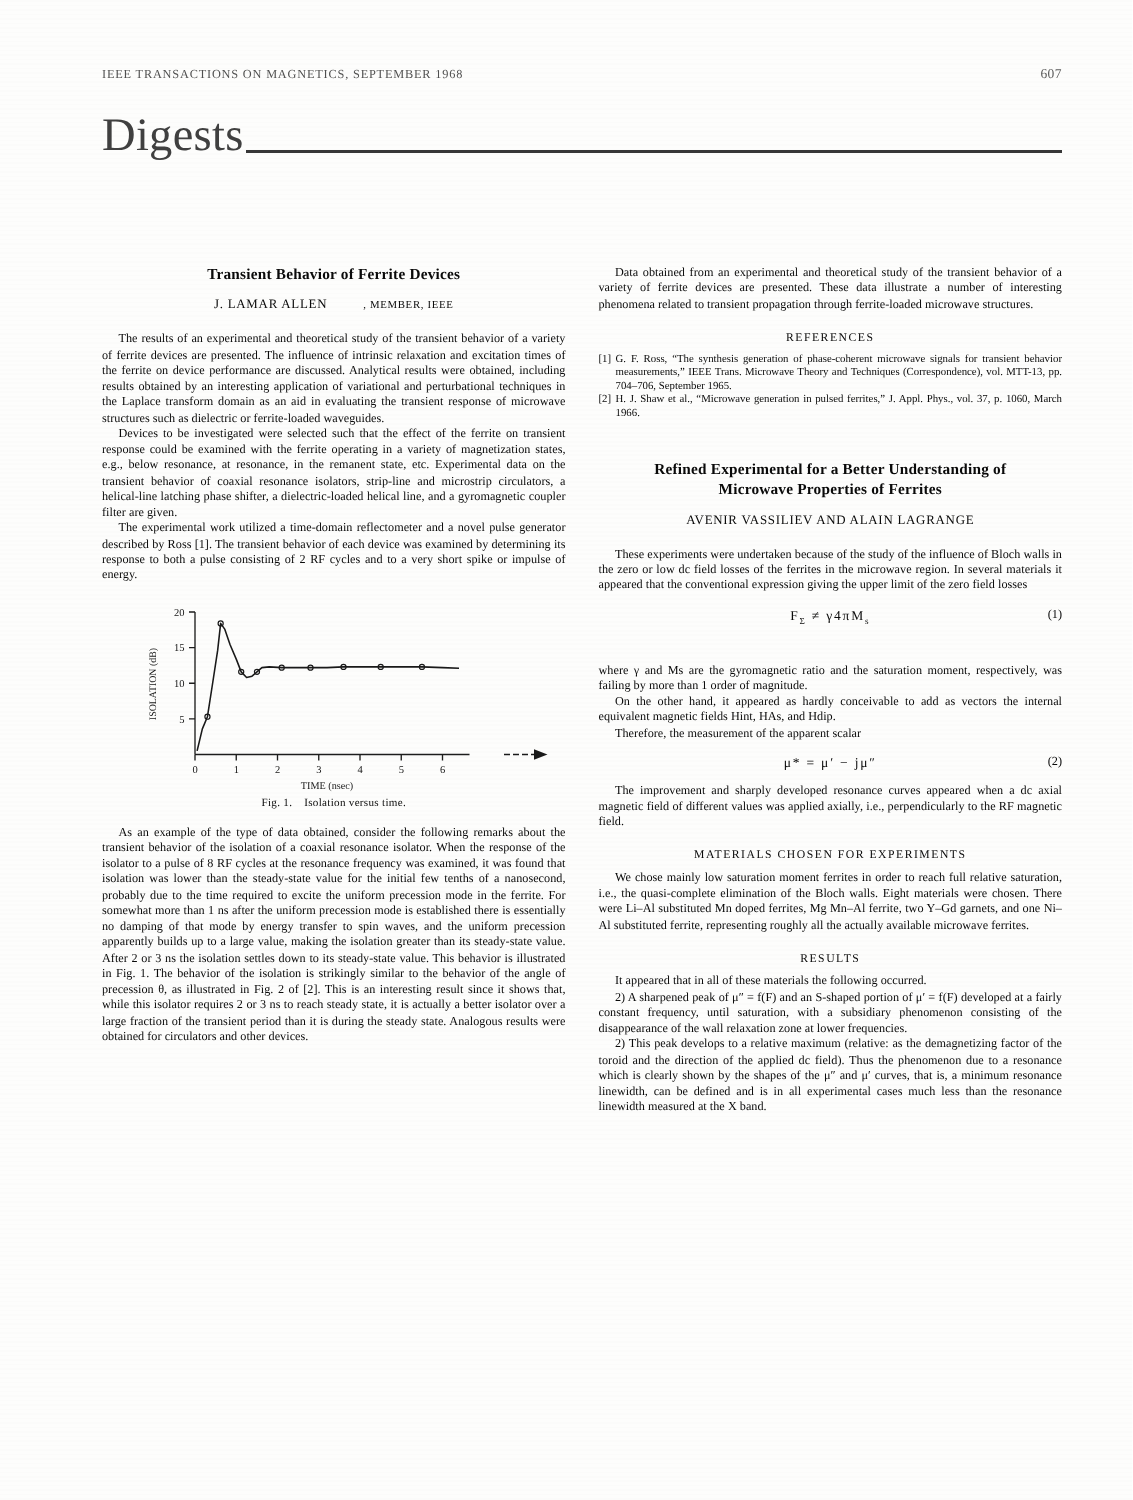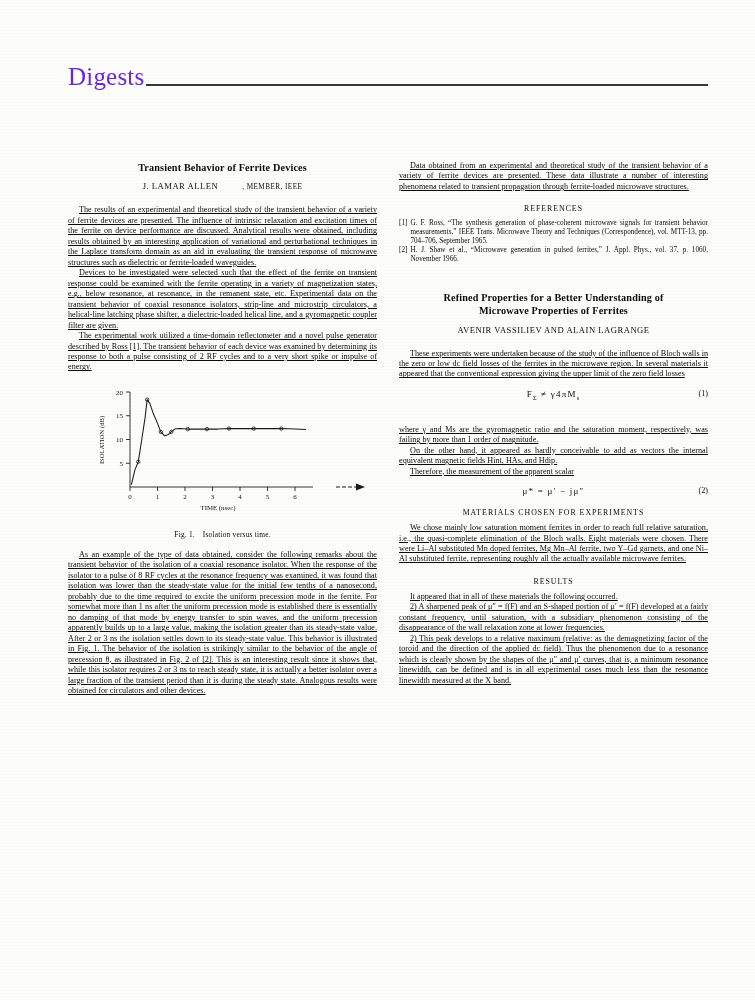--- a/index.html
+++ b/index.html
@@ -60,23 +60,23 @@
 
   
   .masthead {
     margin-top: 20px;
     display: flex;
     align-items: flex-end;
     gap: 0;
   }
   .masthead-word {
     font-family: "Liberation Serif", serif;
-    font-size: 25px;
+    font-size: 31px;
     line-height: 1;
-    color: #6d28d9;
+    color: #404040;
     letter-spacing: .2px;
     white-space: nowrap;
     filter: blur(.15px);
   }
   .masthead-rule {
     flex: 1;
     height: 2px;
     background: #141414;
     margin-bottom: 3px;
     margin-left: 2px;
@@ -121,21 +121,20 @@
 
   p.body {
     margin: 0;
     font-size: 8.15px;
     line-height: 1.285;
     text-align: justify;
     text-indent: 11px;
     hyphens: auto;
     filter: blur(.2px);
     letter-spacing: .02px;
-    text-decoration: underline;
   }
   p.body + p.body { margin-top: 0; }
   p.noindent { text-indent: 0; margin-top: 24px; }
 
   .sec-head {
     text-align: center;
     font-size: 7.8px;
     letter-spacing: 1px;
     font-variant: small-caps;
     text-transform: uppercase;
@@ -184,35 +183,39 @@
     margin: 13px 0 11px 0;
   }
   .figure-canvas {
     position: relative;
     width: 309px;
     height: 128px;
   }
   .fig-caption {
     text-align: center;
     font-size: 7.4px;
-    margin-top: 16px;
+    margin-top: 0;
     letter-spacing: .2px;
     filter: blur(.2px);
   }
   .fig-caption .cap-num { margin-right: 8px; }
 
   .colbody { min-height: 1px; }
   .spacer-lg { height: 26px; }
 </style>
 </head>
 <body>
 
 <div class="page">
   <div class="content">
 
+    <div class="runhead">
+      <span>IEEE TRANSACTIONS ON MAGNETICS, SEPTEMBER 1968</span>
+      <span class="folio">607</span>
+    </div>
 
     <div class="masthead">
       <span class="masthead-word">Digests</span>
       <span class="masthead-rule"></span>
     </div>
 
     <div class="columns">
 
       <div class="col" style="height:895px;">
         <div class="colbody">
@@ -309,48 +312,49 @@
           <p class="body">Data obtained from an experimental and theoretical study of the transient behavior of a variety of ferrite devices are presented. These data illustrate a number of interesting phenomena related to transient propagation through ferrite-loaded microwave structures.</p>
 
           <div class="sec-head">REFERENCES</div>
           <div class="refs">
             <div class="ref-item">
               <span class="ref-num">[1]</span>
               <span class="ref-text">G. F. Ross, “The synthesis generation of phase-coherent microwave signals for transient behavior measurements,” IEEE Trans. Microwave Theory and Techniques (Correspondence), vol. MTT-13, pp. 704–706, September 1965.</span>
             </div>
             <div class="ref-item">
               <span class="ref-num">[2]</span>
-              <span class="ref-text">H. J. Shaw et al., “Microwave generation in pulsed ferrites,” J. Appl. Phys., vol. 37, p. 1060, November 1966.</span>
+              <span class="ref-text">H. J. Shaw et al., “Microwave generation in pulsed ferrites,” J. Appl. Phys., vol. 37, p. 1060, March 1966.</span>
             </div>
           </div>
 
           <div class="spacer-lg"></div>
 
           <h2 class="art-title">
-            <span>Refined Properties for a Better Understanding of</span><br>
+            <span>Refined Experimental for a Better Understanding of</span><br>
             <span>Microwave Properties of Ferrites</span>
           </h2>
           <div class="art-authors">AVENIR VASSILIEV AND ALAIN LAGRANGE</div>
 
           <p class="body">These experiments were undertaken because of the study of the influence of Bloch walls in the zero or low dc field losses of the ferrites in the microwave region. In several materials it appeared that the conventional expression giving the upper limit of the zero field losses</p>
 
           <div class="equation">
             <span class="expr">F<sub>Σ</sub> ≠ γ4πM<sub>s</sub></span>
             <span class="eqnum">(1)</span>
           </div>
 
           <p class="body noindent">where γ and Ms are the gyromagnetic ratio and the saturation moment, respectively, was failing by more than 1 order of magnitude.</p>
           <p class="body">On the other hand, it appeared as hardly conceivable to add as vectors the internal equivalent magnetic fields Hint, HAs, and Hdip.</p>
           <p class="body">Therefore, the measurement of the apparent scalar</p>
 
           <div class="equation">
             <span class="expr">μ* = μ′ − jμ″</span>
             <span class="eqnum">(2)</span>
           </div>
 
+          <p class="body">The improvement and sharply developed resonance curves appeared when a dc axial magnetic field of different values was applied axially, i.e., perpendicularly to the RF magnetic field.</p>
 
           <div class="sec-head">MATERIALS CHOSEN FOR EXPERIMENTS</div>
           <p class="body">We chose mainly low saturation moment ferrites in order to reach full relative saturation, i.e., the quasi-complete elimination of the Bloch walls. Eight materials were chosen. There were Li–Al substituted Mn doped ferrites, Mg Mn–Al ferrite, two Y–Gd garnets, and one Ni–Al substituted ferrite, representing roughly all the actually available microwave ferrites.</p>
 
           <div class="sec-head">RESULTS</div>
           <p class="body">It appeared that in all of these materials the following occurred.</p>
           <p class="body">2) A sharpened peak of μ″ = f(F) and an S-shaped portion of μ′ = f(F) developed at a fairly constant frequency, until saturation, with a subsidiary phenomenon consisting of the disappearance of the wall relaxation zone at lower frequencies.</p>
           <p class="body">2) This peak develops to a relative maximum (relative: as the demagnetizing factor of the toroid and the direction of the applied dc field). Thus the phenomenon due to a resonance which is clearly shown by the shapes of the μ″ and μ′ curves, that is, a minimum resonance linewidth, can be defined and is in all experimental cases much less than the resonance linewidth measured at the X band.</p>
         </div>
 

